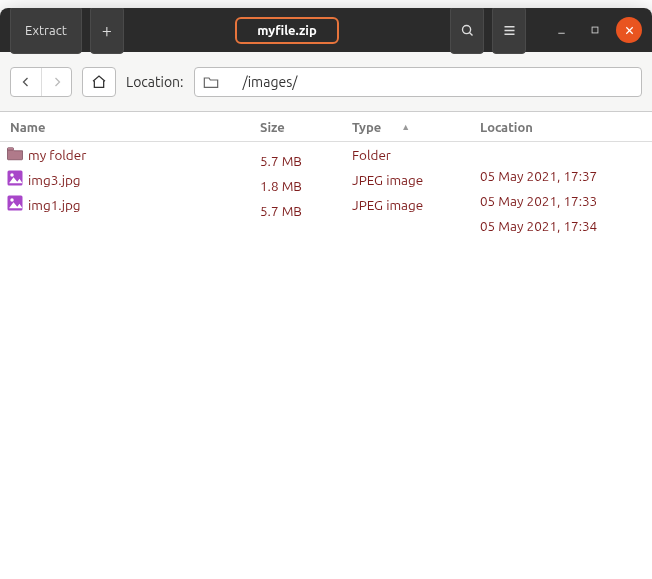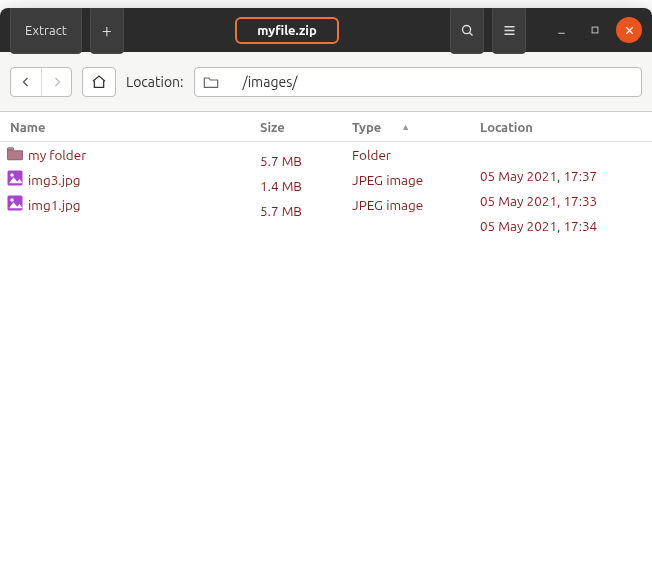--- a/index.html
+++ b/index.html
@@ -132,21 +132,21 @@
       </div>
       <div class="row">
         <div class="cell-name">
           <span><svg class="ficon" viewBox="0 0 24 24">
               <rect x="2" y="2" width="20" height="20" rx="2" fill="#a846c9"></rect>
               <circle cx="8" cy="8" r="2.3" fill="#fff"></circle>
               <path d="M4 19 L10 11 L15 17 L18 13 L22 19 Z" fill="#fff"></path>
             </svg></span>
           <span>img3.jpg</span>
         </div>
-        <div class="cell-size">1.4 MB</div>
+        <div class="cell-size">1.8 MB</div>
         <div class="cell-type">JPEG image</div>
         <div class="cell-mod">05 May 2021, 17:33</div>
       </div>
       <div class="row">
         <div class="cell-name">
           <span><svg class="ficon" viewBox="0 0 24 24">
               <rect x="2" y="2" width="20" height="20" rx="2" fill="#a846c9"></rect>
               <circle cx="8" cy="8" r="2.3" fill="#fff"></circle>
               <path d="M4 19 L10 11 L15 17 L18 13 L22 19 Z" fill="#fff"></path>
             </svg></span>

